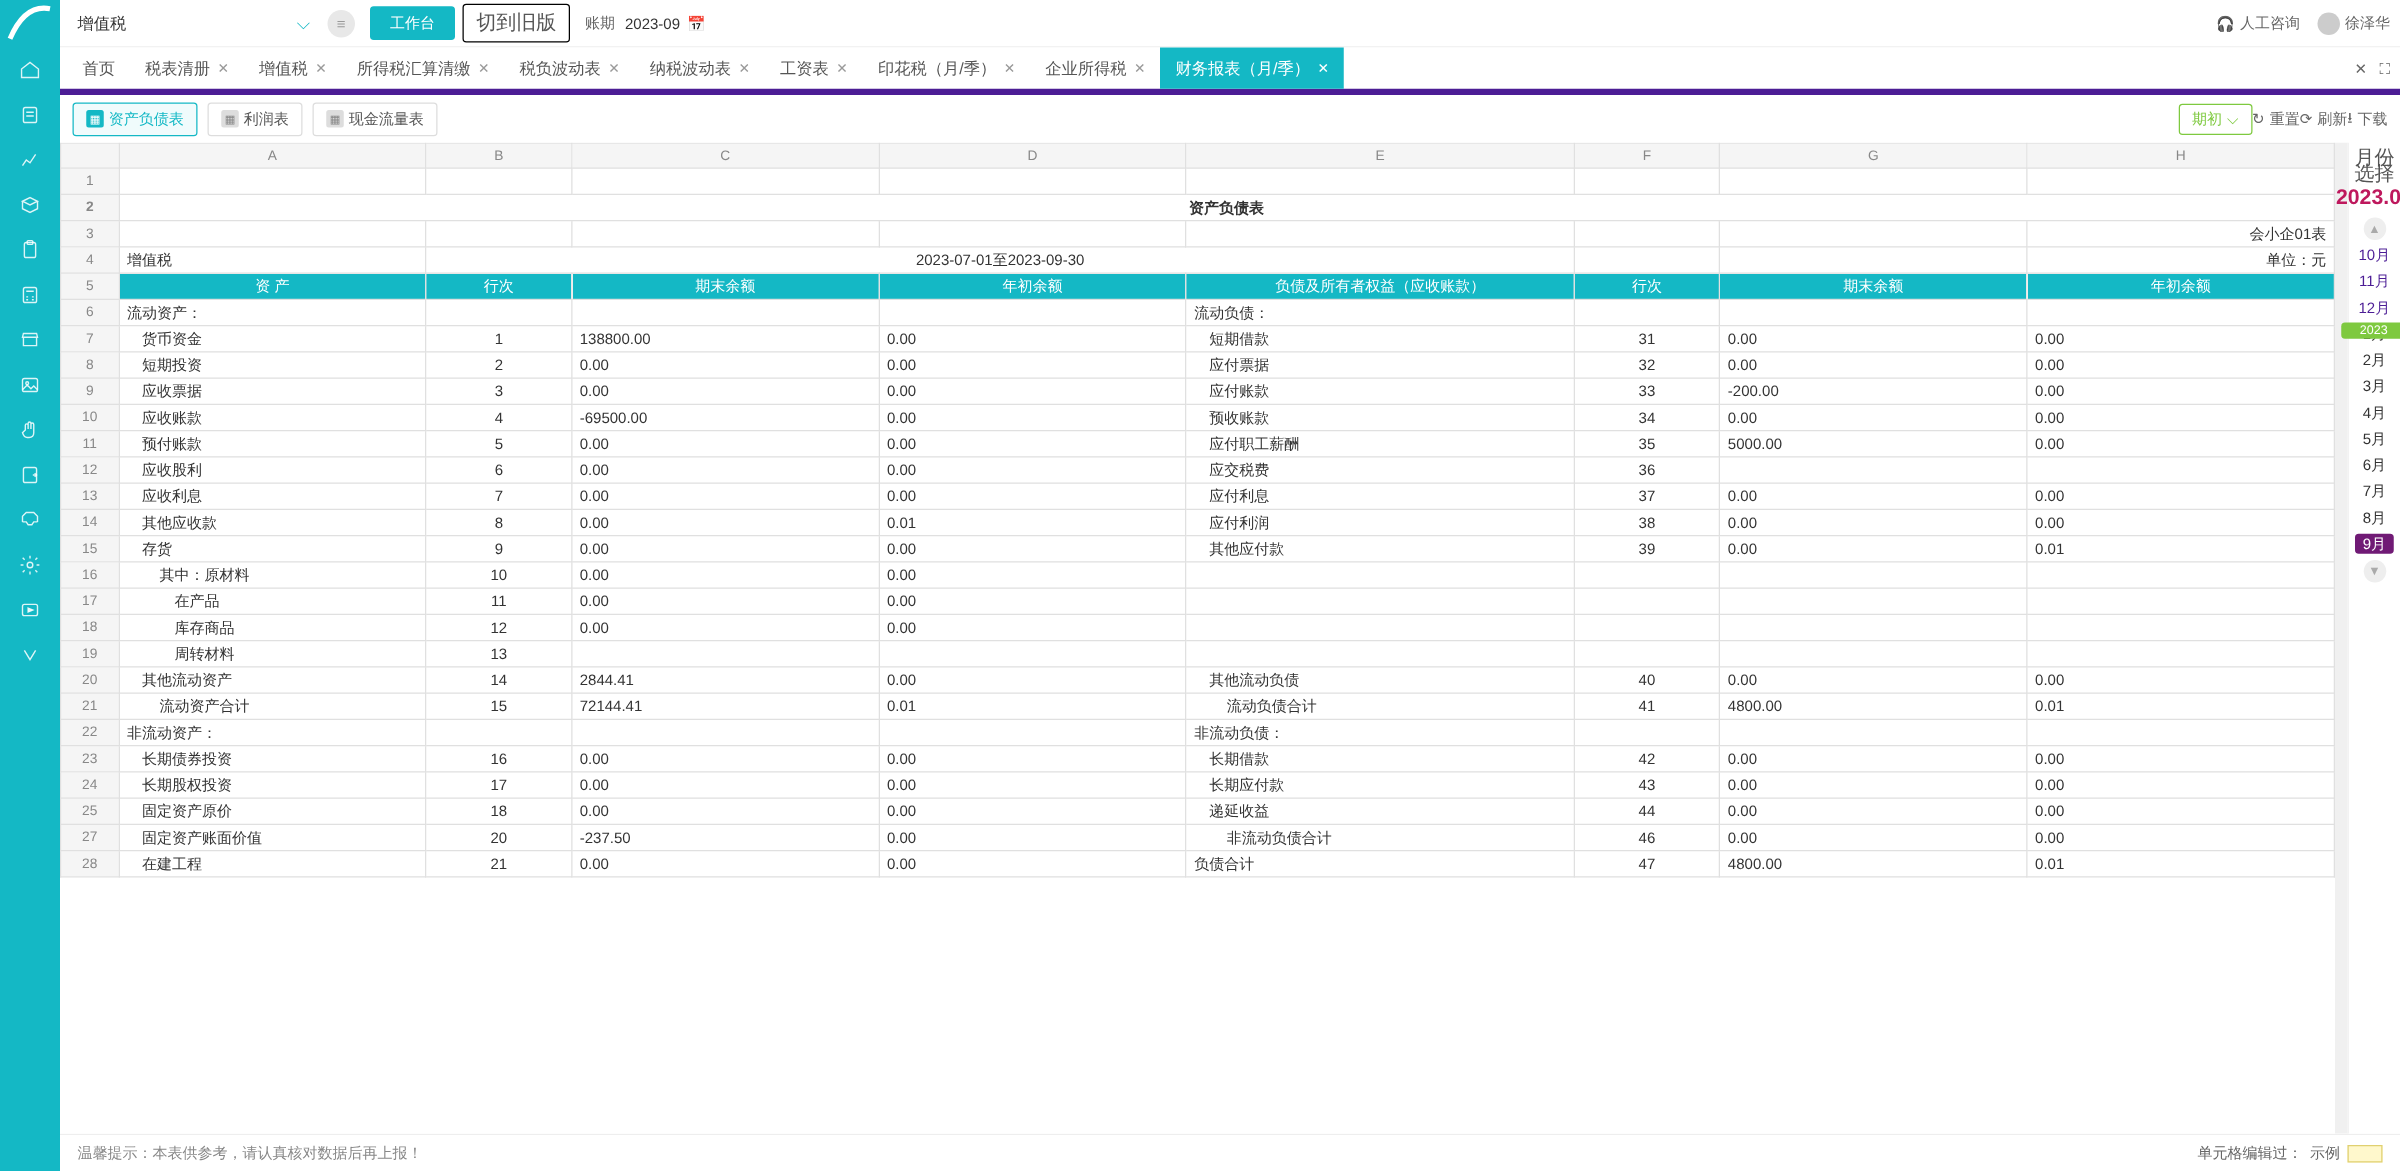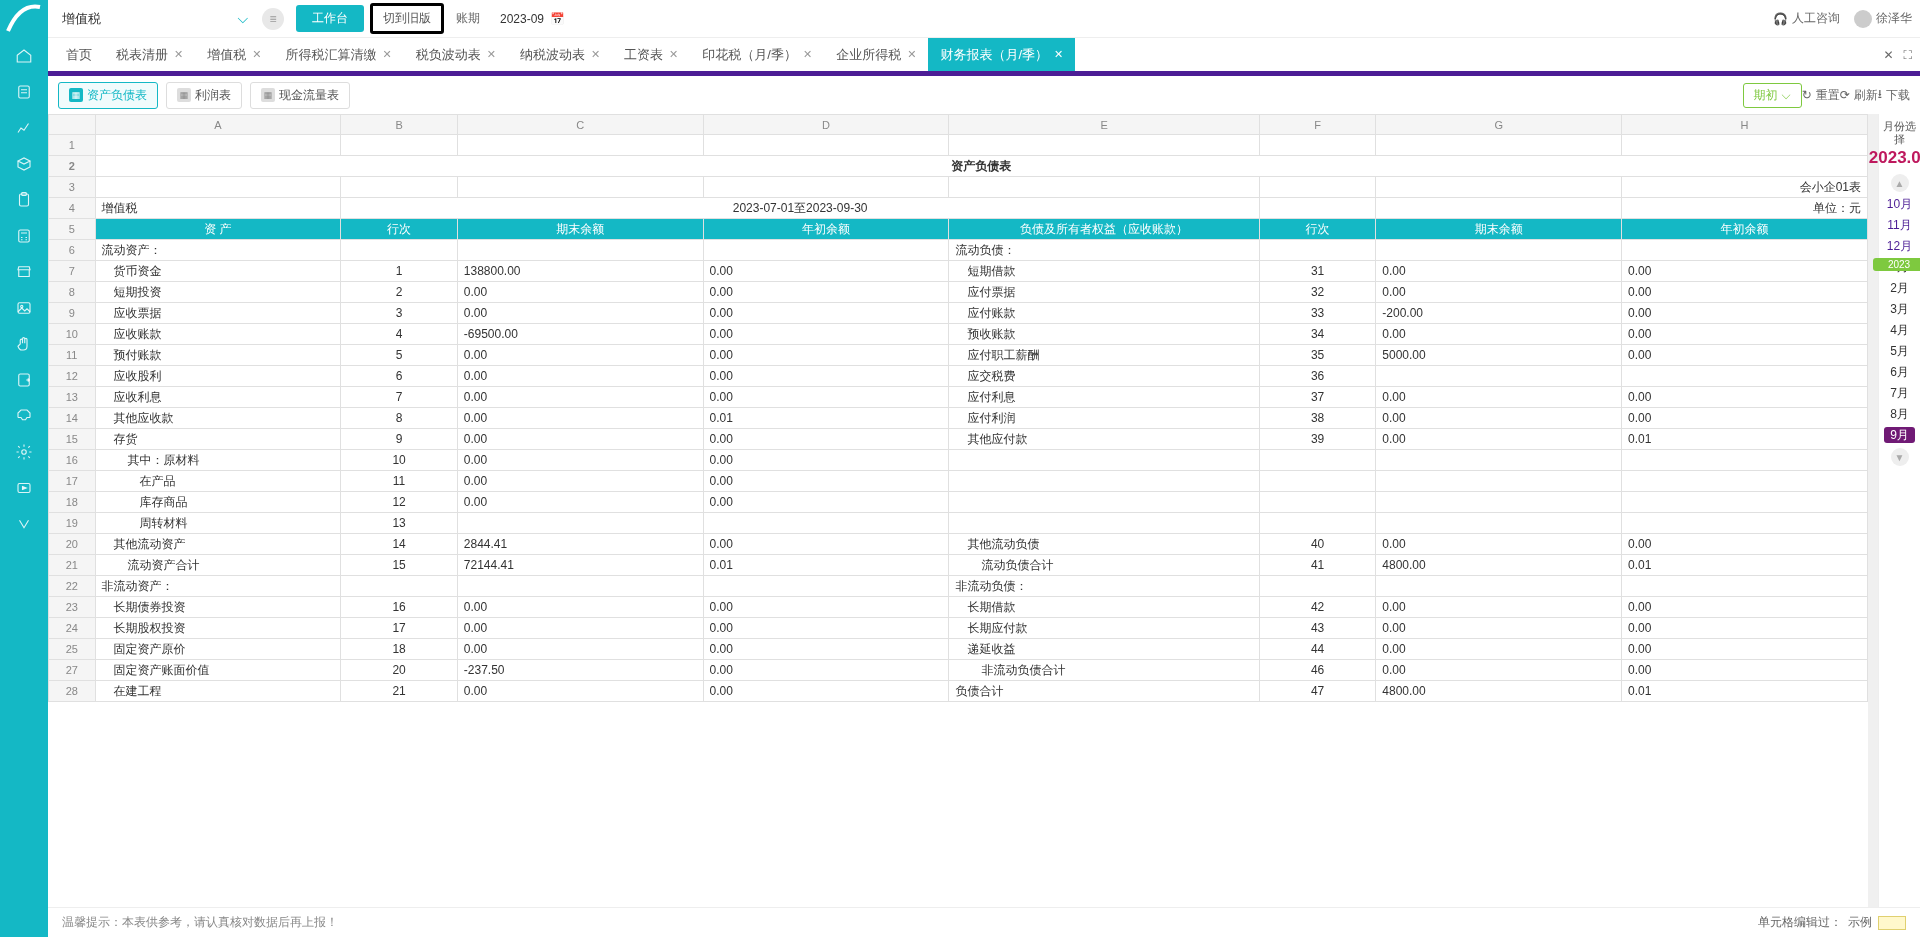--- a/index.html
+++ b/index.html
@@ -16,23 +16,23 @@
 
 .main { flex: 1; display: flex; flex-direction: column; background: #fff; min-width: 0; }
 
 
 .topbar { height: 38px; display: flex; align-items: center; padding: 0 8px; border-bottom: 1px solid #eee; background: #fff; }
 .company-select { display: flex; align-items: center; min-width: 200px; color: #333; cursor: pointer; }
 .company-select .name { padding-left: 6px; font-size: 13px; }
 .company-select .chev { margin-left: auto; margin-right: 8px; color: #14b8c5; font-size: 14px; }
 .topbar .circle-btn { width: 22px; height: 22px; border-radius: 50%; background: #e8e8e8; margin: 0 6px; display: flex; align-items: center; justify-content: center; color: #999; cursor: pointer; }
 .btn-primary { background: #14b8c5; color: #fff; border: none; padding: 5px 16px; border-radius: 3px; margin-left: 6px; cursor: pointer; font-size: 12px; }
-.btn-outline { background: #fff; border: 3px solid #000000; padding: 4px 10px; border-radius: 3px; margin-left: 6px; cursor: pointer; font-size: 12px; color: #555; }
+.btn-outline { background: #fff; border: 1px solid #000000; padding: 4px 10px; border-radius: 3px; margin-left: 6px; cursor: pointer; font-size: 16px; color: #555; }
 .period-label { margin-left: 12px; color: #666; }
-.period-value { margin-left: 20px; color: #333; }
+.period-value { margin-left: 8px; color: #333; }
 .cal-icon { margin-left: 6px; color: #14b8c5; cursor: pointer; }
 .topbar .right { margin-left: auto; display: flex; align-items: center; gap: 14px; color: #666; }
 .topbar .right .item { display: flex; align-items: center; gap: 4px; cursor: pointer; }
 .avatar { width: 18px; height: 18px; border-radius: 50%; background: #ccc; }
 
 
 .tabbar { height: 38px; display: flex; align-items: stretch; background: #fff; border-bottom: 5px solid #4c1d95; padding: 0 0 0 6px; position: relative; }
 .tab { display: flex; align-items: center; padding: 0 12px; color: #555; cursor: pointer; position: relative; font-size: 13px; }
 .tab .close { margin-left: 6px; font-size: 11px; color: #999; }
 .tab.active { background: #14b8c5; color: #fff; }
@@ -70,21 +70,21 @@
 .title-row td { text-align: center; font-size: 15px; font-weight: bold; height: 26px; padding-top: 2px; }
 .meta-right { text-align: right !important; }
 .hdr td { background: #14b8c5; color: #fff; text-align: center; font-weight: normal; }
 .indent1 { padding-left: 18px !important; }
 .indent2 { padding-left: 32px !important; }
 .indent3 { padding-left: 44px !important; }
 .tcenter { text-align: center !important; }
 
 
 .month-panel { width: 42px; background: #fff; border-left: 1px solid #eee; display: flex; flex-direction: column; align-items: center; padding-top: 6px; position: relative; }
-.month-panel .title { font-size: 11px; color: #555; text-align: center; white-space: normal; line-height: 13px; padding: 0 2px; }
+.month-panel .title { font-size: 16px; color: #555; text-align: center; white-space: normal; line-height: 13px; padding: 0 2px; }
 .month-panel .current { font-size: 17px; font-weight: bold; color: #be185d; margin: 2px 0 4px; }
 .month-panel .arrow { width: 18px; height: 18px; border-radius: 50%; background: #eee; color: #aaa; display: flex; align-items: center; justify-content: center; cursor: pointer; margin: 2px; font-size: 10px; }
 .month-panel .m { width: 100%; text-align: center; font-size: 12px; color: #4c1d95; padding: 2px 0; cursor: pointer; }
 .month-panel .m.future { color: #333; }
 .month-panel .m.active { color: #fff; background: none; position: relative; }
 .month-panel .m.active span { background: #701a75; color: #fff; border-radius: 3px; padding: 1px 6px; }
 .month-panel .year-tag { position: absolute; left: -6px; width: 52px; font-size: 10px; background: #7ec93f; color: #fff; border-radius: 3px; text-align: center; padding: 1px 0; }
 
 
 .footer { height: 30px; border-top: 1px solid #eee; display: flex; align-items: center; padding: 0 14px; background: #fff; font-size: 12px; color: #666; }

